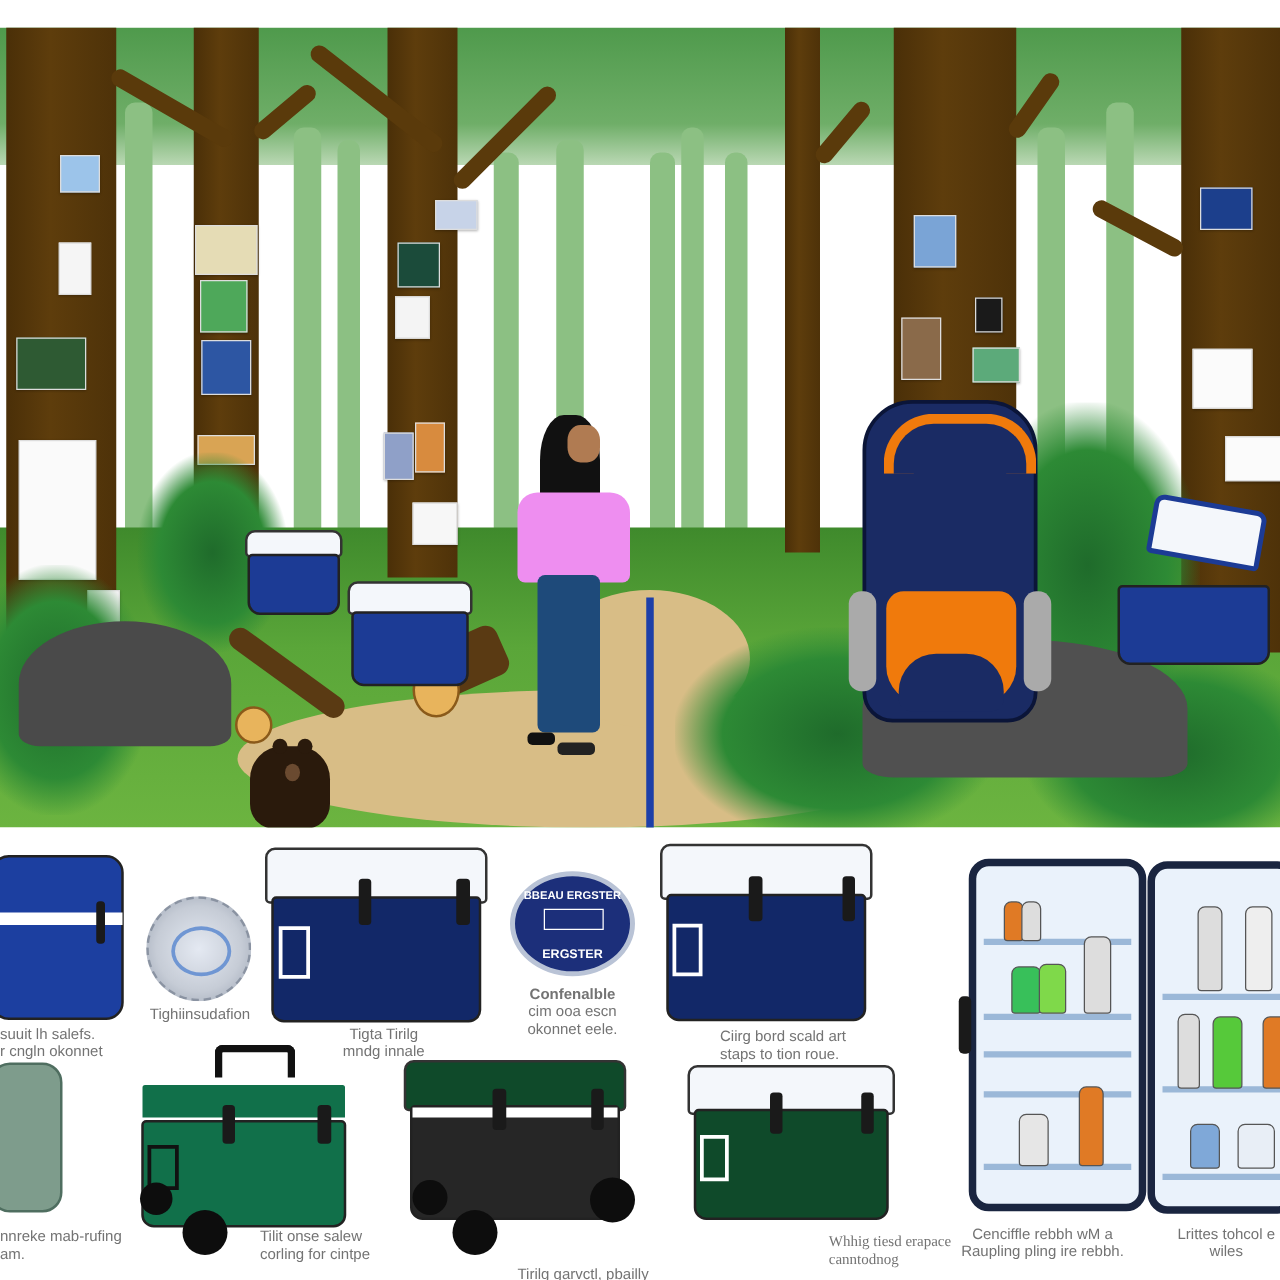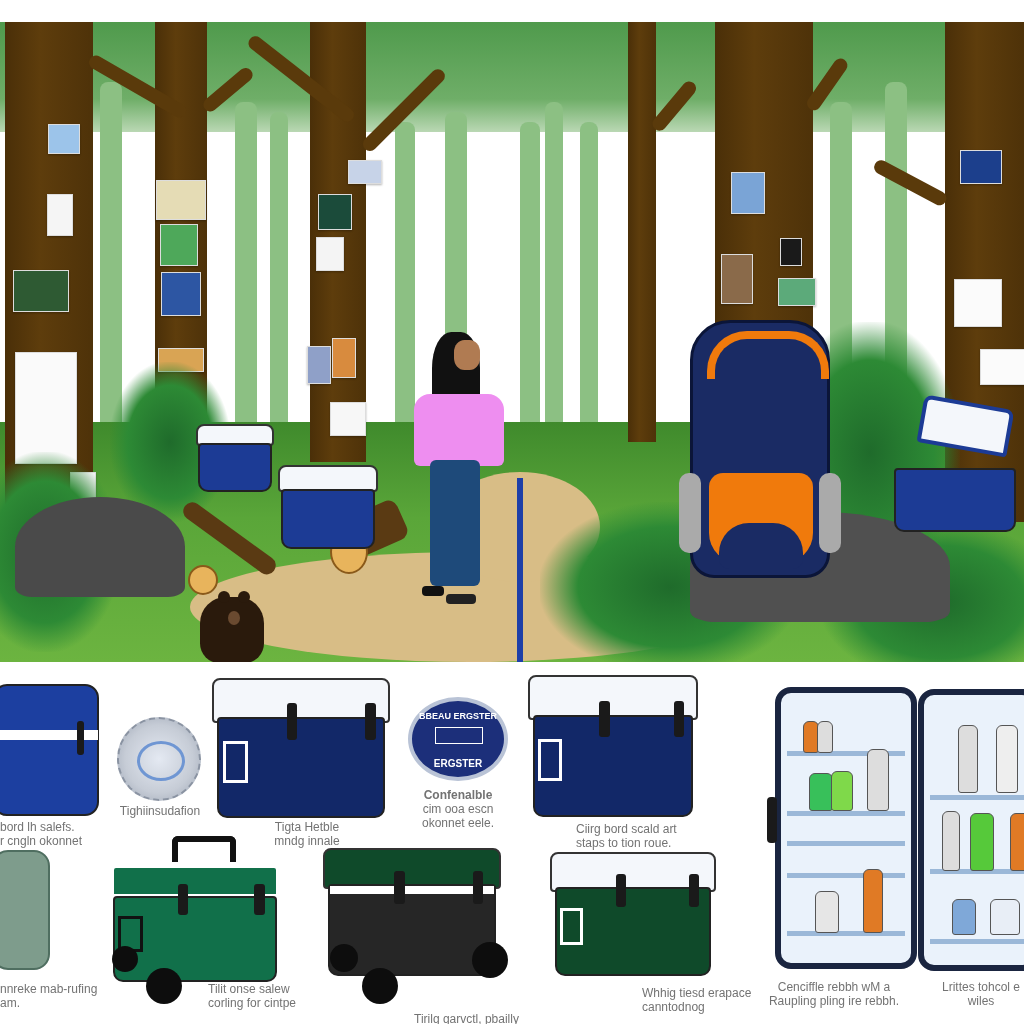--- a/index.html
+++ b/index.html
@@ -233,25 +233,25 @@
     <div class="body" style="background:#0f4a2a;"></div>
     <div class="handle"></div>
     <div class="latch" style="left:40%;"></div>
     <div class="latch" style="left:84%;"></div>
   </div>
 
   <div class="caption" style="left:105px;top:804px;width:110px;">
     <div>Tighiinsudafion</div>
   </div>
   <div class="caption" style="left:0;top:820px;width:88px;text-align:left;">
-    <div>bord lh salefs.</div>
+    <div>suuit lh salefs.</div>
     <div>r cngln okonnet</div>
   </div>
   <div class="caption" style="left:262px;top:820px;width:90px;">
-    <div>Tigta Hetble</div>
+    <div>Tigta Tirilg</div>
     <div>mndg innale</div>
   </div>
   <div class="caption" style="left:408px;top:788px;width:100px;">
     <div style="font-weight:bold;">Confenalble</div>
     <div>cim ooa escn</div>
     <div>okonnet eele.</div>
   </div>
   <div class="caption" style="left:576px;top:822px;width:130px;text-align:left;">
     <div>Ciirg bord scald art</div>
     <div>staps to tion roue.</div>
@@ -261,21 +261,21 @@
     <div>am.</div>
   </div>
   <div class="caption" style="left:208px;top:982px;width:96px;text-align:left;">
     <div>Tilit onse salew</div>
     <div>corling for cintpe</div>
   </div>
   <div class="caption" style="left:414px;top:1012px;width:120px;text-align:left;">
     <div>Tirilg garvctl, pbailly</div>
     <div>poutias eners</div>
   </div>
-  <div class="caption" style="left:642px;top:986px;width:118px;text-align:left;">
+  <div class="caption" style="left:663px;top:986px;width:118px;text-align:left;font-family:Liberation Serif, serif;">
     <div>Whhig tiesd erapace</div>
     <div>canntodnog</div>
   </div>
   <div class="caption" style="left:764px;top:980px;width:140px;">
     <div>Cenciffle rebbh wM a</div>
     <div>Raupling pling ire rebbh.</div>
   </div>
   <div class="caption" style="left:938px;top:980px;width:86px;">
     <div>Lrittes tohcol e</div>
     <div>wiles</div>

